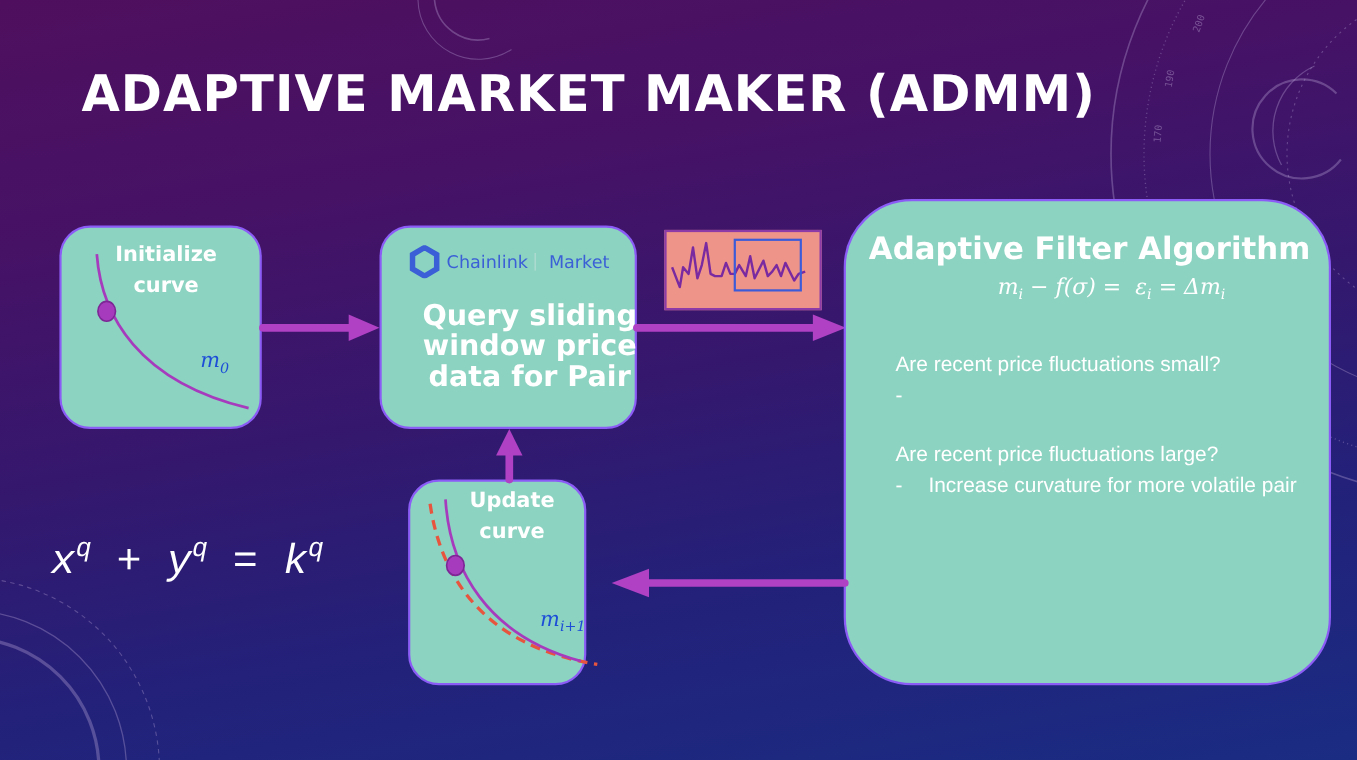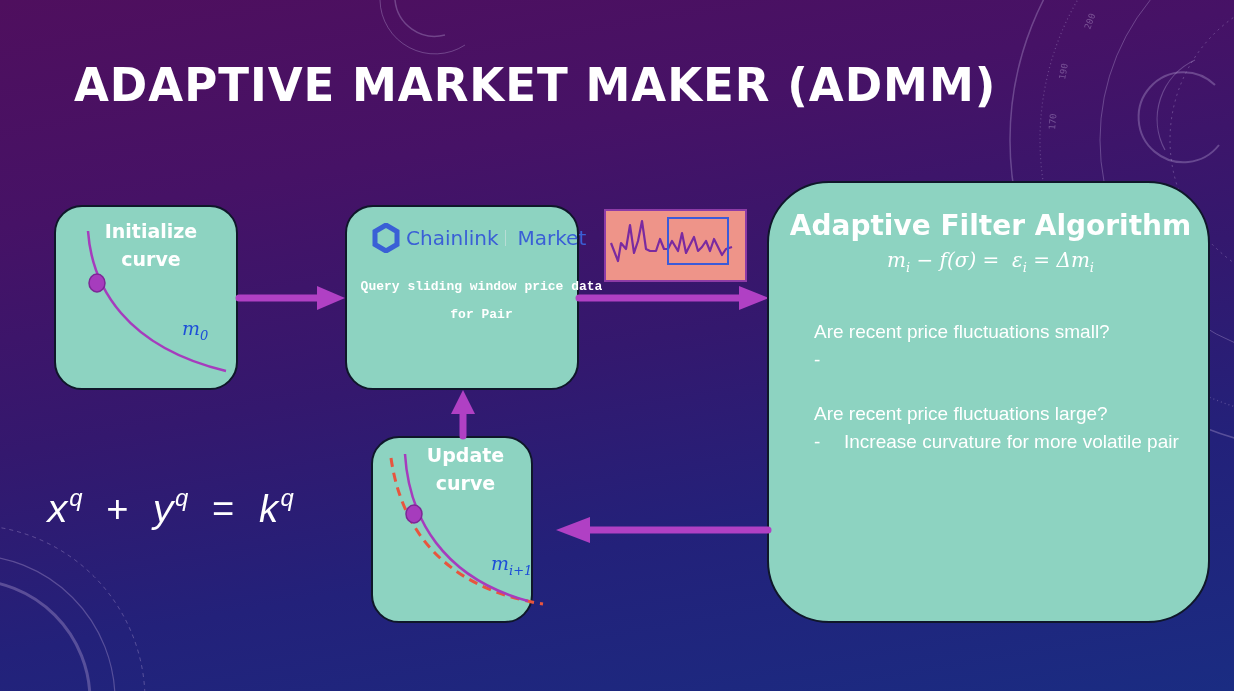--- a/index.html
+++ b/index.html
@@ -9,46 +9,46 @@
       font-family: "Liberation Sans", sans-serif;
     }
     .bg-deco { position: absolute; left: 0; top: 0; width: 1234px; height: 691px; pointer-events: none; }
     .title {
       position: absolute; left: 74px; top: 58px;
       font-family: "DejaVu Sans", sans-serif; font-weight: bold;
       font-size: 46px; letter-spacing: 1px; color: #ffffff;
       text-transform: uppercase; transform: scaleX(0.98); transform-origin: left;
     }
     .box {
-      position: absolute; background: #8dd3c1; border: 2px solid #0f172a;
+      position: absolute; background: #8dd3c1; border: 2px solid #8b5cf6;
       box-sizing: border-box;
     }
     .box-init { left: 54px; top: 205px; width: 184px; height: 185px; border-radius: 28px; }
     .box-query { left: 345px; top: 205px; width: 234px; height: 185px; border-radius: 28px; }
     .box-update { left: 371px; top: 436px; width: 162px; height: 187px; border-radius: 28px; }
     .box-algo { left: 767px; top: 181px; width: 443px; height: 442px; border-radius: 62px; }
     .box-label {
       position: absolute; color: #ffffff; font-weight: bold; text-align: center;
       font-family: "DejaVu Sans", sans-serif; line-height: 28px;
     }
     .init-label { left: 30px; top: 10px; width: 130px; font-size: 19px; }
     .update-label { left: 30px; top: 3px; width: 125px; font-size: 19px; }
-    .query-label { left: 0; top: 66px; width: 269px; font-size: 13px; font-family: Liberation Mono, monospace; }
+    .query-label { left: 0; top: 66px; width: 269px; font-size: 26px; }
     .mlabel { position: absolute; color: #1d4ed8; font-family: "DejaVu Serif", serif; font-style: italic; font-size: 19px; }
     .mlabel sub { font-size: 13px; }
     .chainlink { position: absolute; left: 25px; top: 16px; display: flex; align-items: center; }
-    .chainlink-text { color: #3a5fd6; font-size: 20px; font-family: "DejaVu Sans", sans-serif; margin-left: 6px; }
+    .chainlink-text { color: #3a5fd6; font-size: 16px; font-family: "DejaVu Sans", sans-serif; margin-left: 6px; }
     .chainlink-sep { width: 1px; height: 16px; background: #b8ddd5; margin: 0 6px; }
     .algo-title {
       position: absolute; left: 0; top: 26px; width: 443px; text-align: center;
       color: #fff; font-weight: bold; font-size: 28px; font-family: "DejaVu Sans", sans-serif;
     }
     .algo-eq {
       position: absolute; left: 0; top: 65px; width: 443px; text-align: center;
-      color: #fff; font-family: "DejaVu Serif", serif; font-style: italic; font-size: 20px;
+      color: #fff; font-family: "DejaVu Serif", serif; font-style: italic; font-size: 20px; padding-left: 20px;
     }
     .algo-eq sub { font-size: 13px; }
     .algo-body {
       position: absolute; left: 45px; top: 108px; width: 380px;
       color: #ffffff; font-size: 19px; line-height: 27.5px; font-family: "Liberation Sans", sans-serif;
     }
     .algo-body p { margin: 0; }
     .gap { height: 27px; }
     .bullet { display: flex; }
     .bullet .dash { width: 30px; flex: 0 0 30px; }

